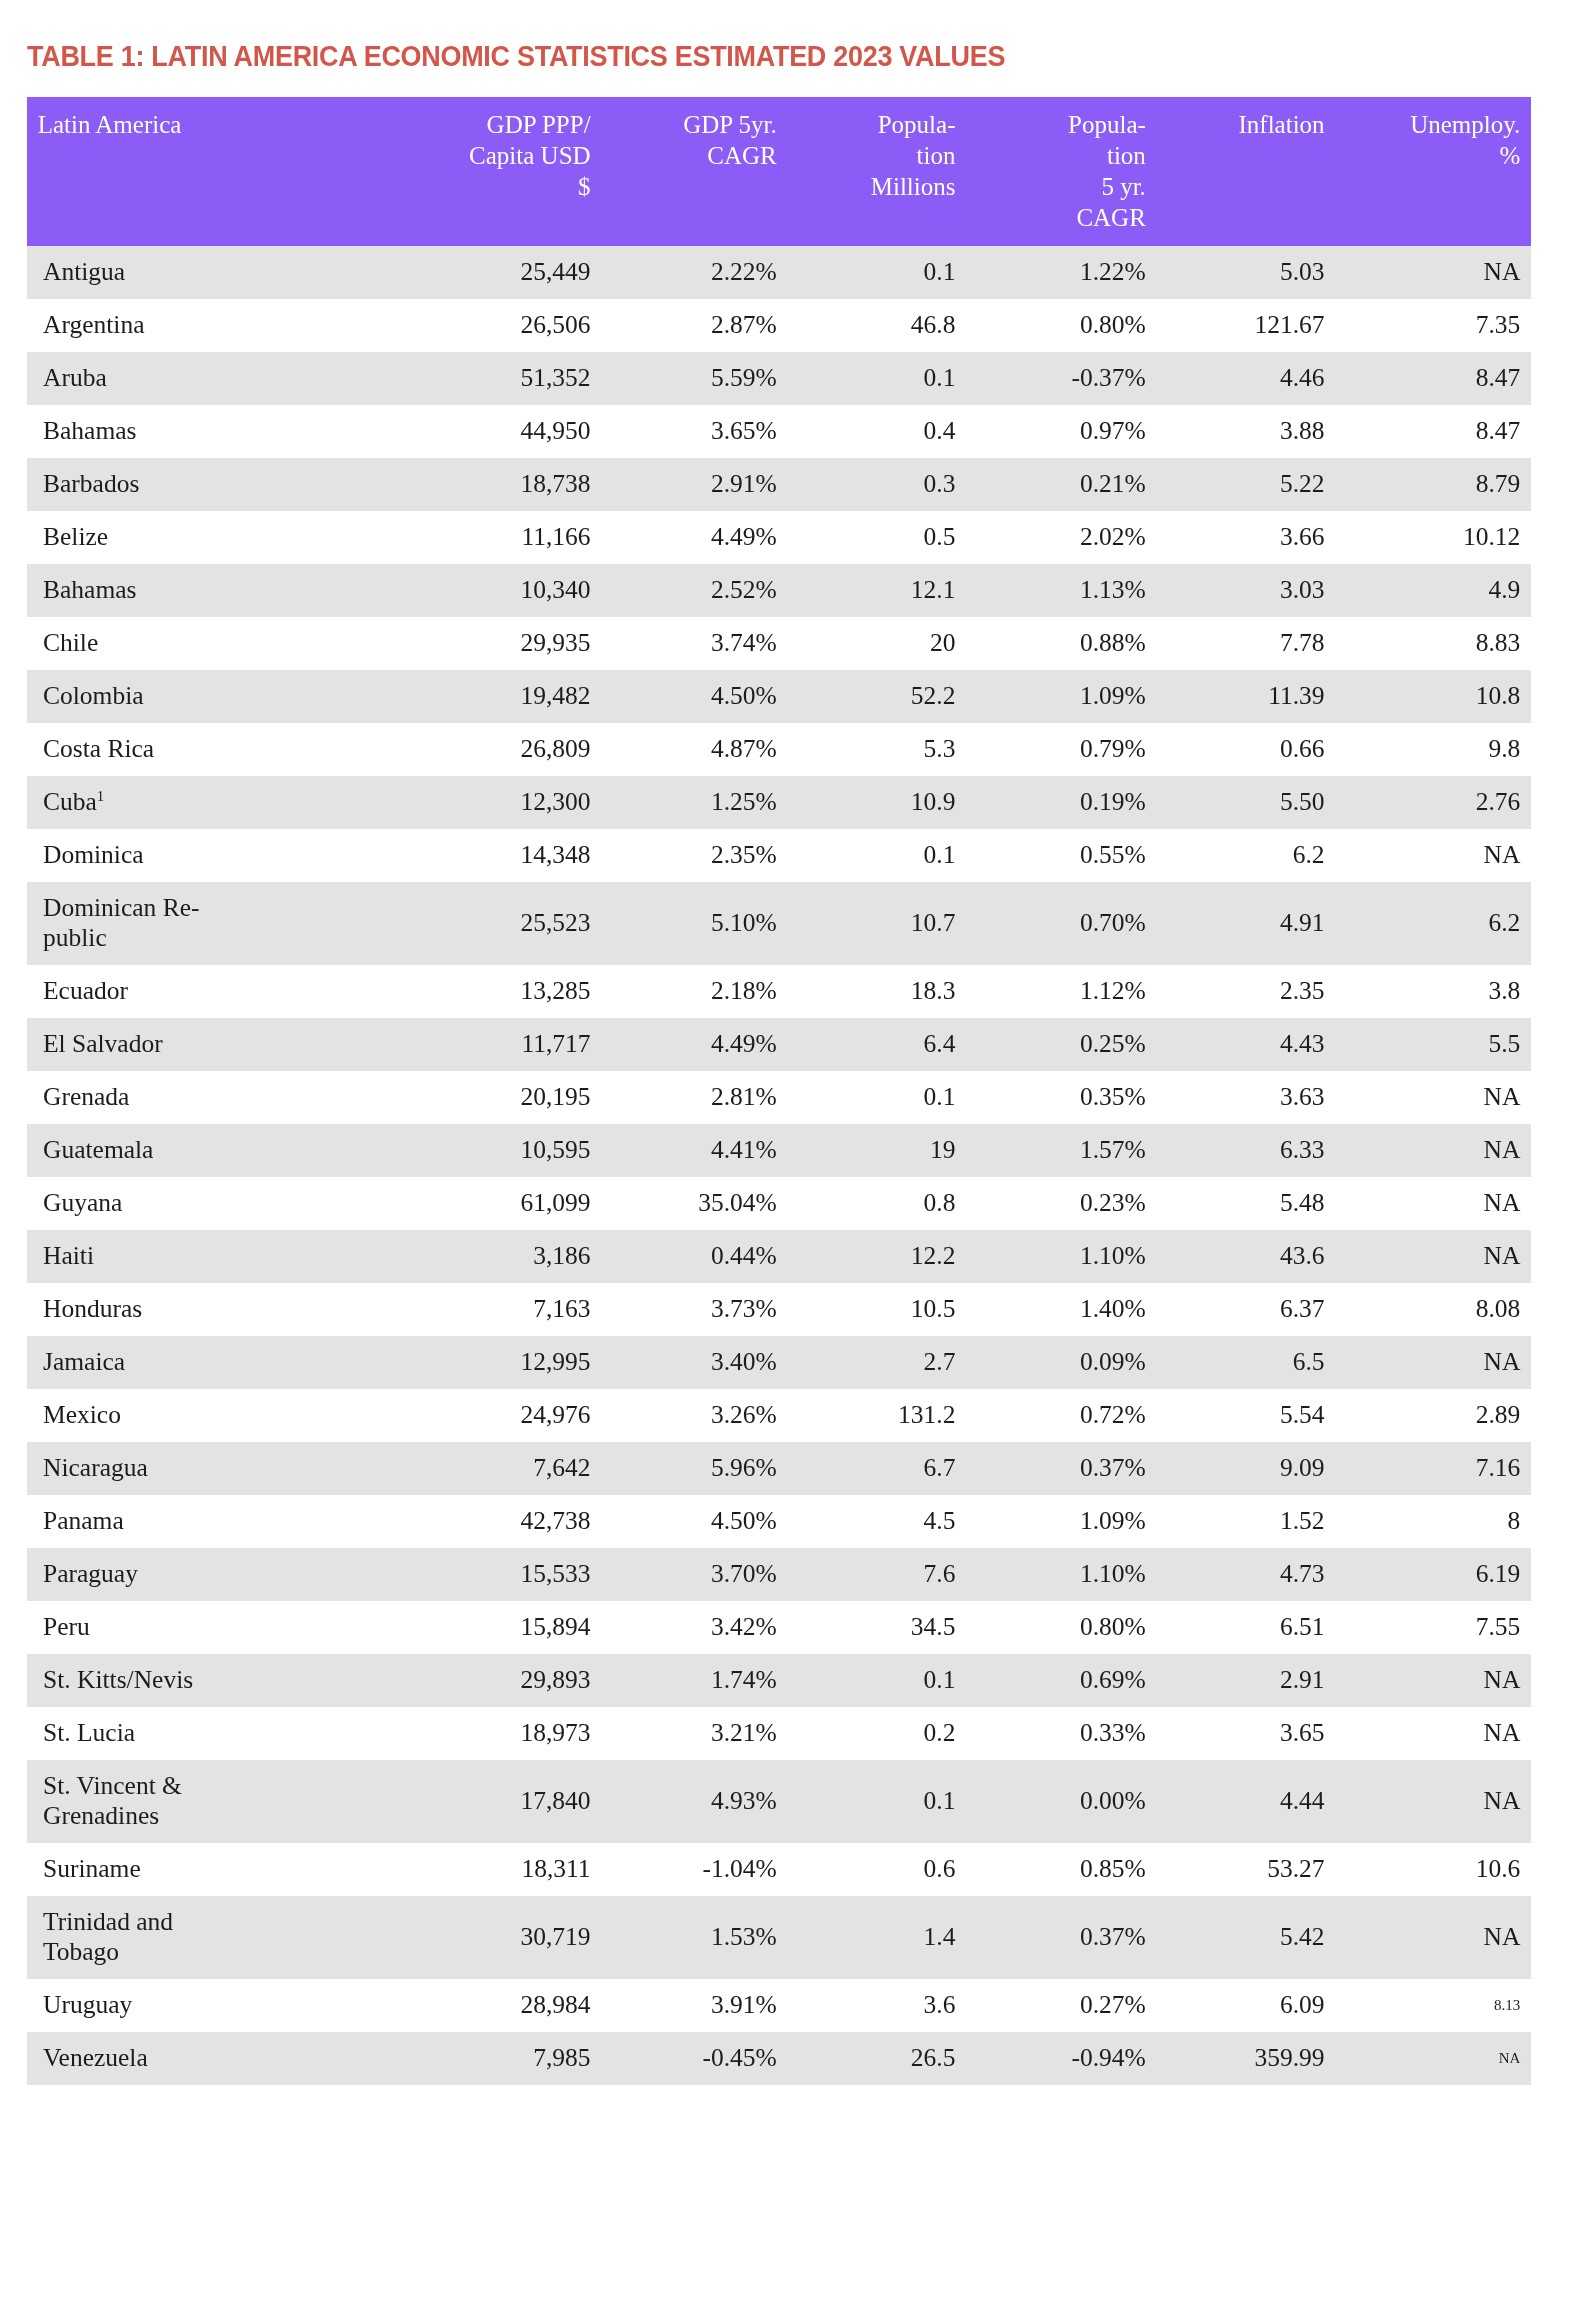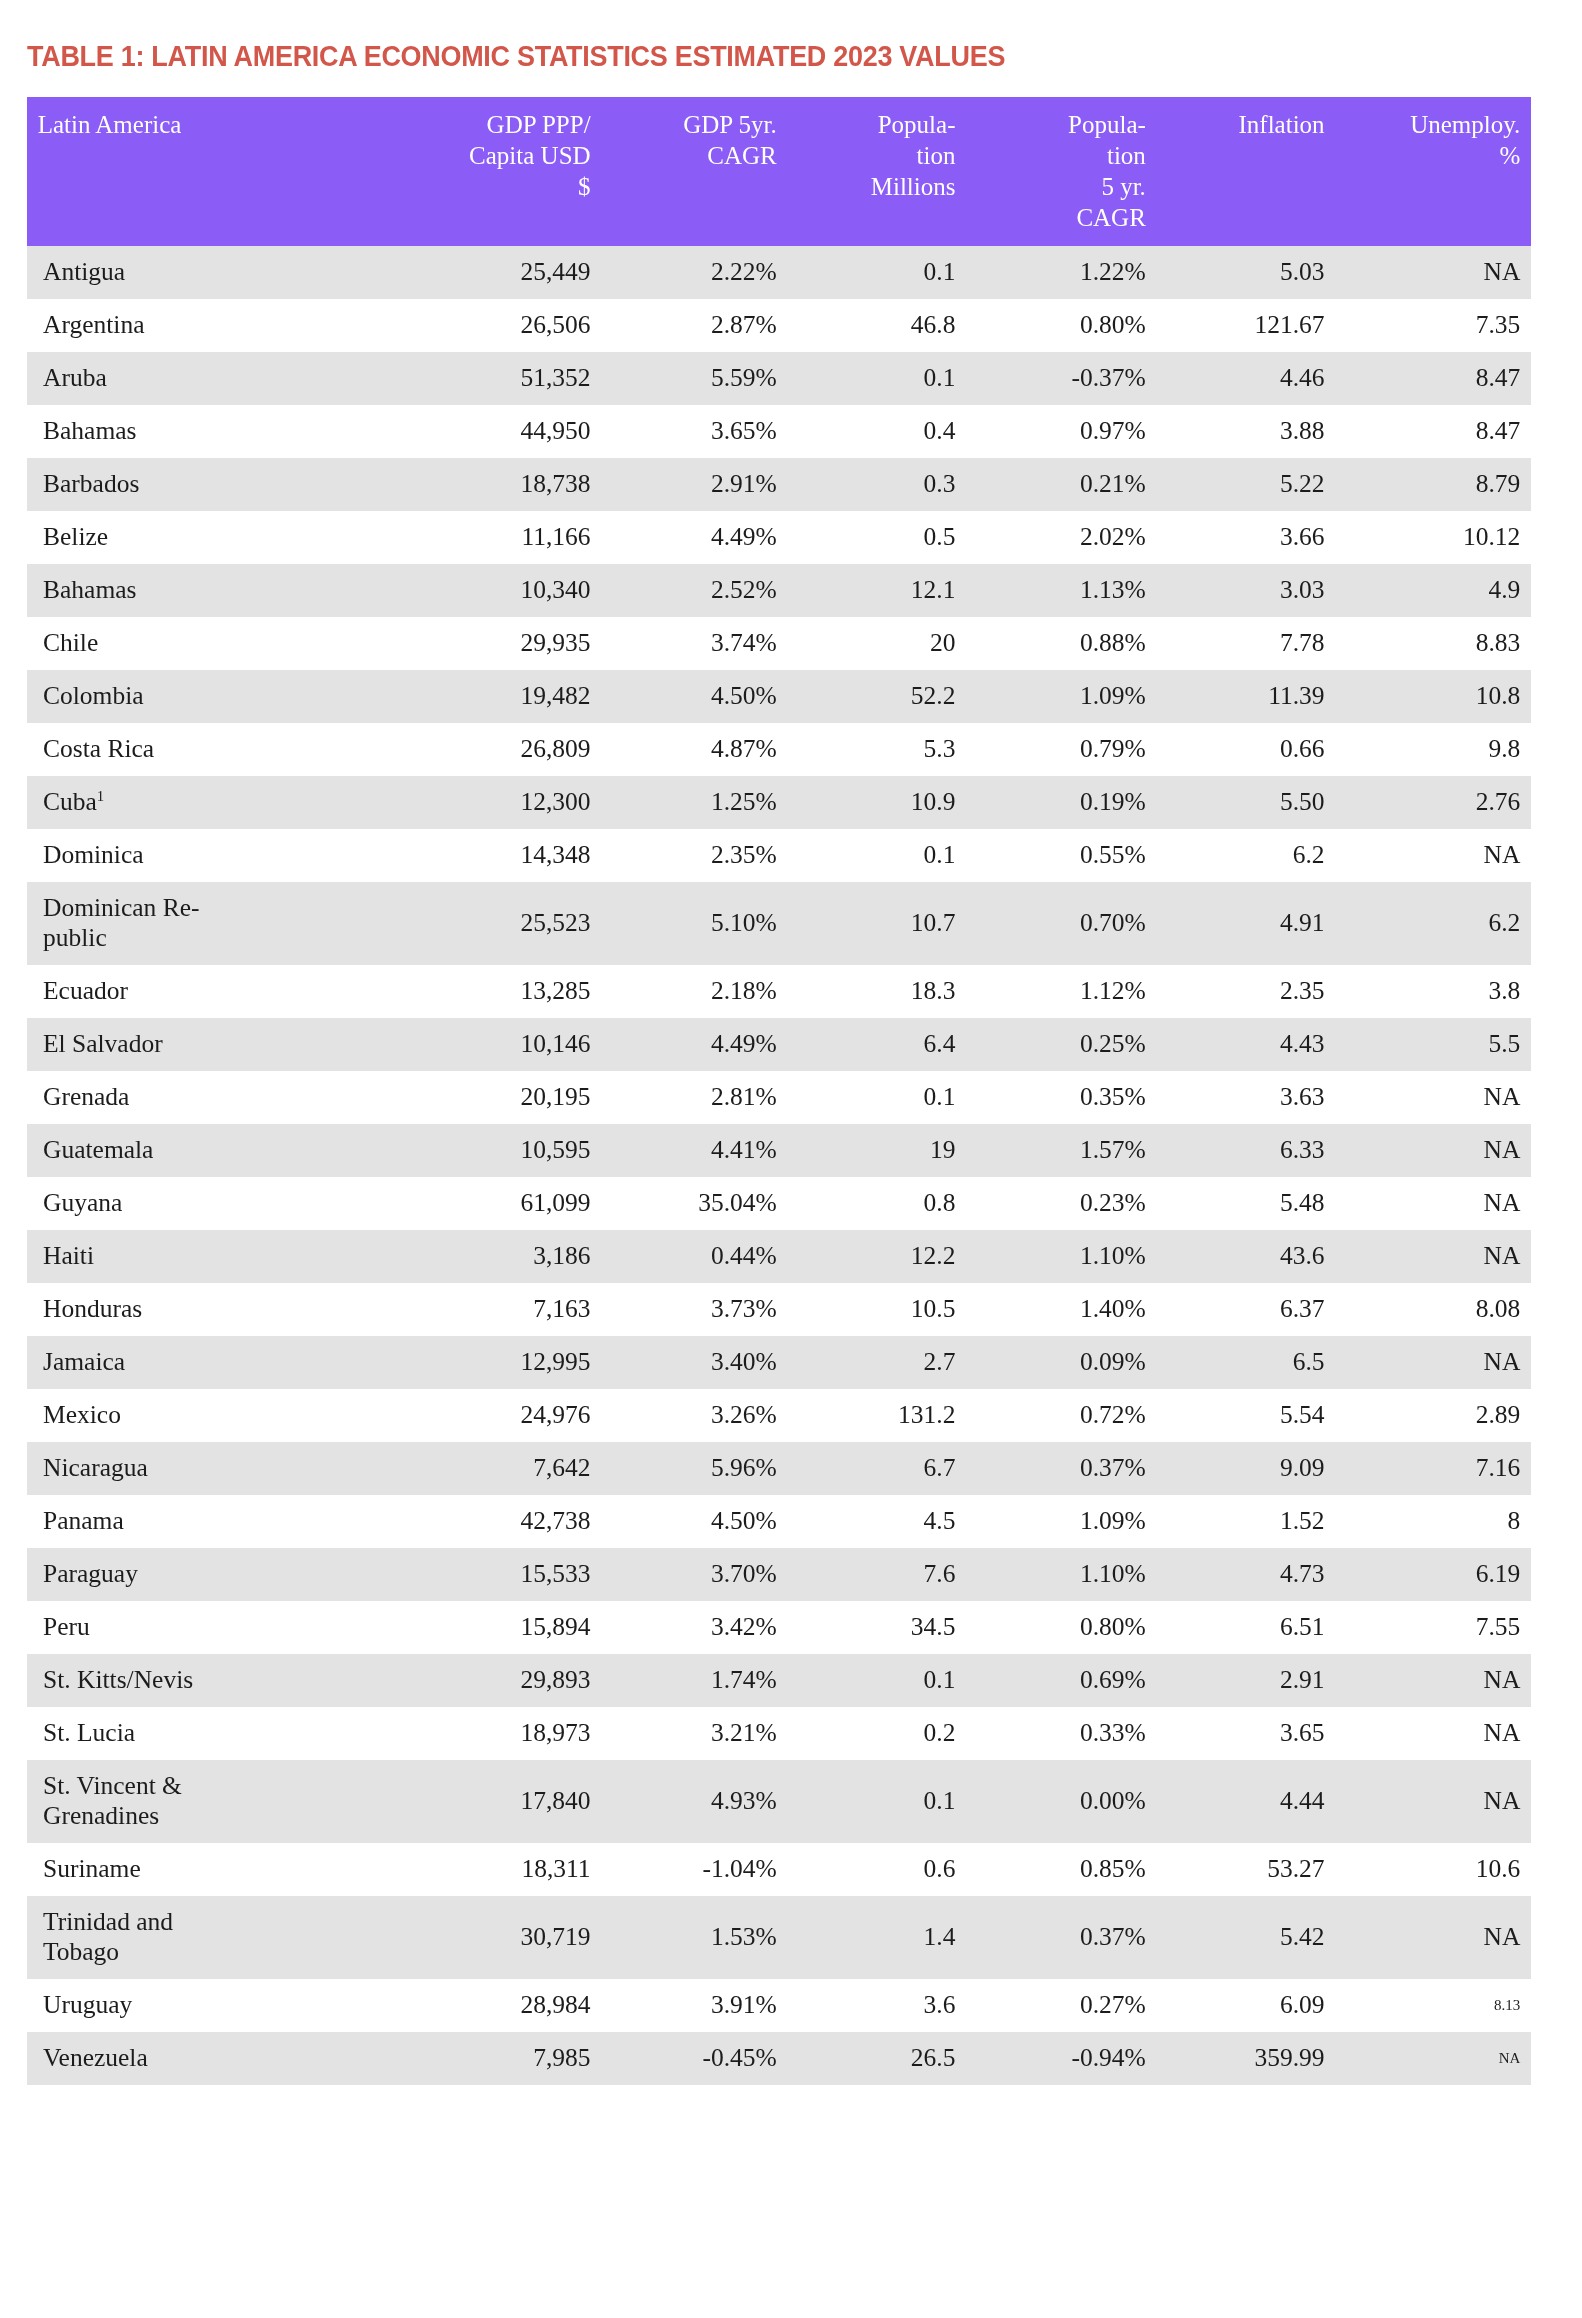--- a/index.html
+++ b/index.html
@@ -279,21 +279,21 @@
           <td class="v-country">Ecuador</td>
           <td>13,285</td>
           <td>2.18%</td>
           <td>18.3</td>
           <td>1.12%</td>
           <td>2.35</td>
           <td>3.8</td>
         </tr>
         <tr class="shade">
           <td class="v-country">El Salvador</td>
-          <td>10,146</td>
+          <td>11,717</td>
           <td>4.49%</td>
           <td>6.4</td>
           <td>0.25%</td>
           <td>4.43</td>
           <td>5.5</td>
         </tr>
         <tr class="plain">
           <td class="v-country">Grenada</td>
           <td>20,195</td>
           <td>2.81%</td>

